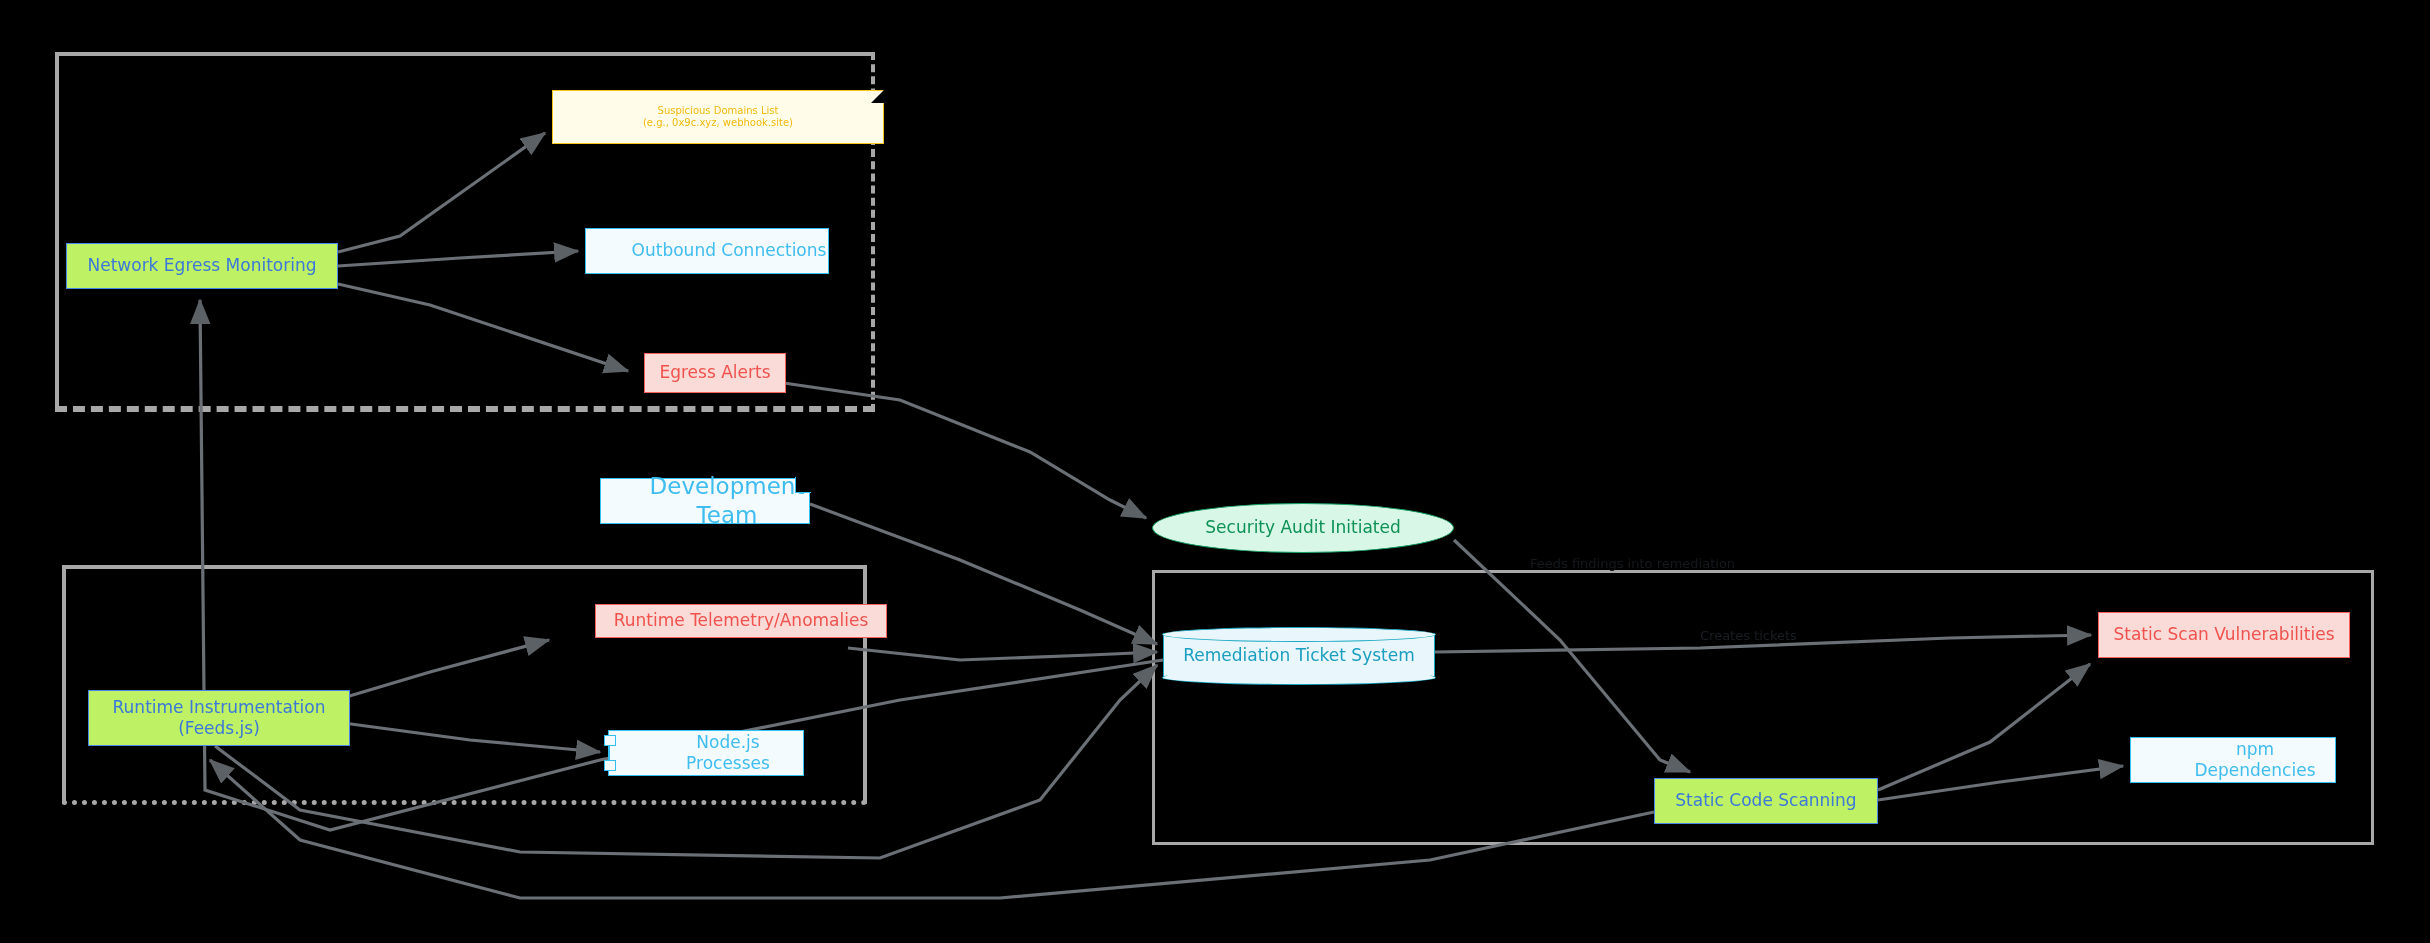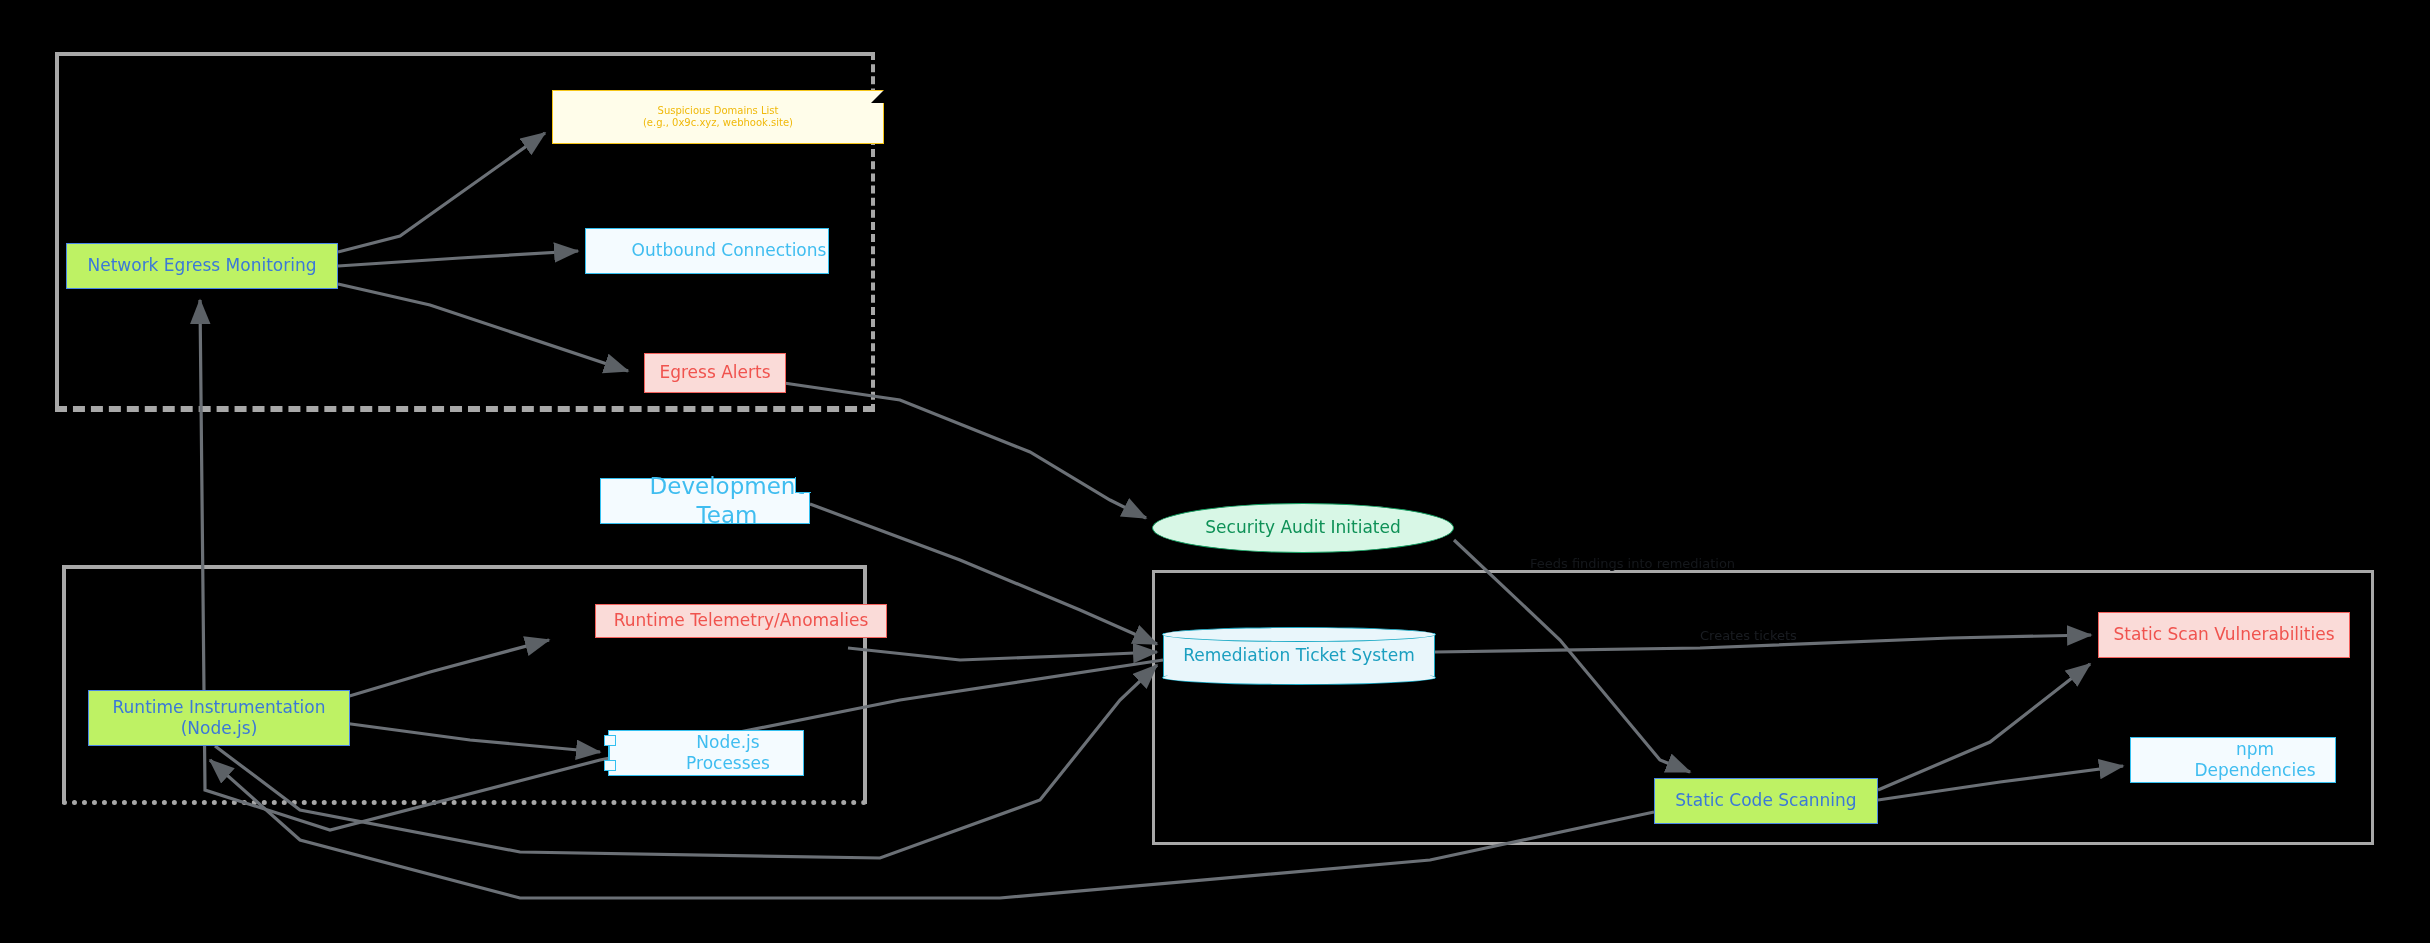--- a/index.html
+++ b/index.html
@@ -123,21 +123,21 @@
     <span class="clipcorner"></span>
     <span>Development Team</span>
   </div>
 
   <div class="node n-ellipse" style="left:1152px;top:503px;width:302px;height:50px;font-size:17px;">
     <span>Security Audit Initiated</span>
   </div>
 
   <div class="node n-proc" style="left:88px;top:690px;width:262px;height:56px;font-size:17px;flex-direction:column;">
     <span>Runtime Instrumentation</span>
-    <span>(Node.js)</span>
+    <span>(Feeds.js)</span>
   </div>
 
   <div class="node n-alert" style="left:556px;top:604px;width:292px;height:34px;font-size:17px;margin-left:39px;">
     <span>Runtime Telemetry/Anomalies</span>
   </div>
 
   <div class="node n-data" style="left:608px;top:730px;width:196px;height:46px;font-size:17px;">
     <span class="lbar"></span>
     <span class="lbracket t"></span>
     <span class="lbracket b"></span>

